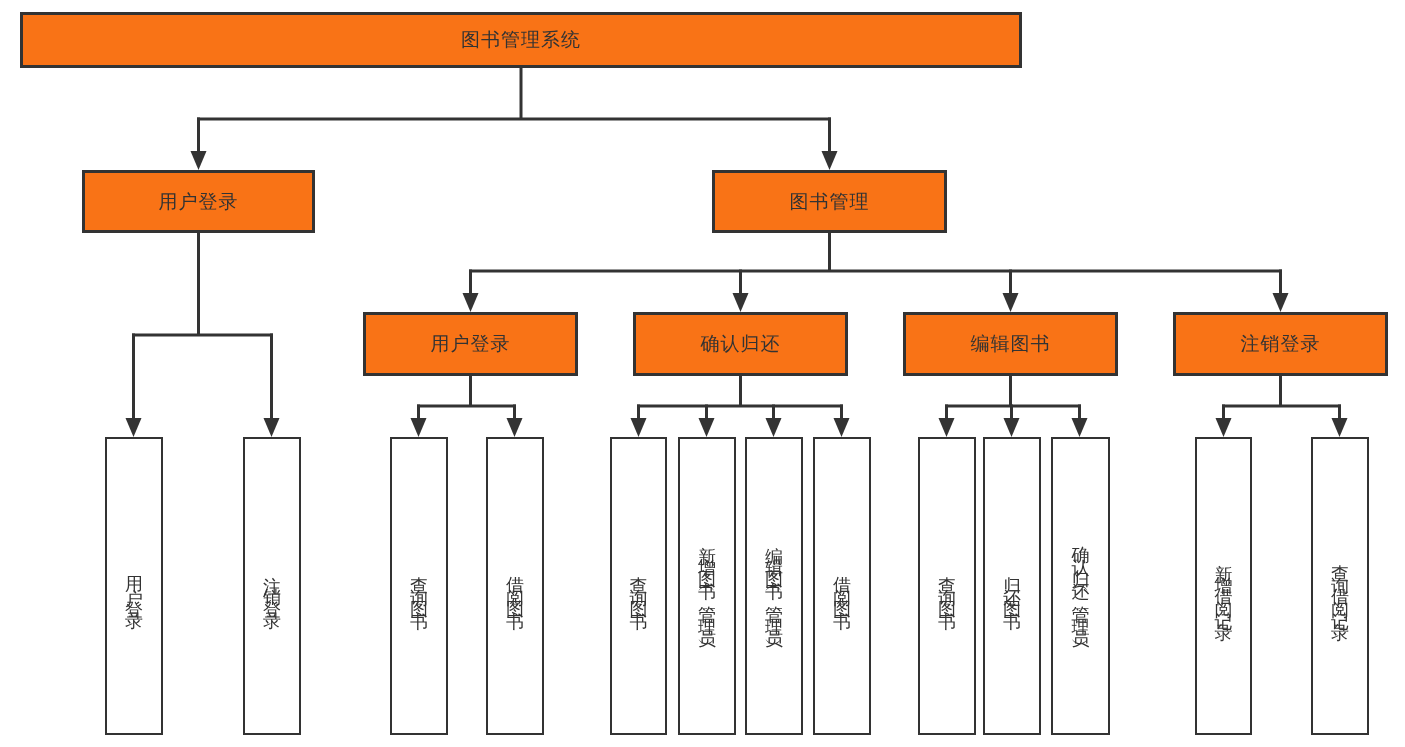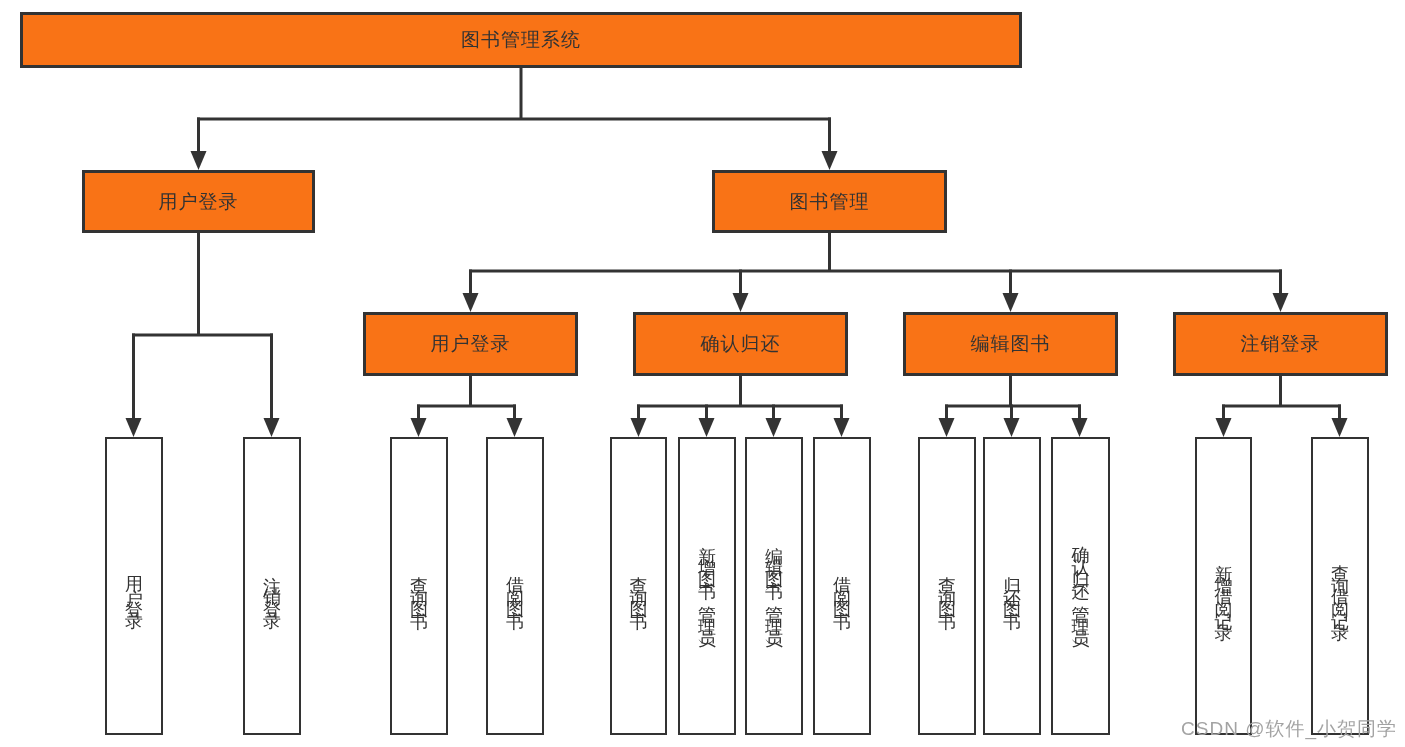--- a/index.html
+++ b/index.html
@@ -178,15 +178,14 @@
   <div class="leaf" style="left:745px;">编辑图书（管理员）</div>
   <div class="leaf" style="left:813px;">借阅图书</div>
 
   <div class="leaf" style="left:918px;">查询图书</div>
   <div class="leaf" style="left:983px;">归还图书</div>
   <div class="leaf" style="left:1051px; width:59px;">确认归还（管理员）</div>
 
   <div class="leaf" style="left:1195px; width:57px;">新增借阅记录</div>
   <div class="leaf" style="left:1311px;">查询借阅记录</div>
 
-  <div id="watermark">CSDN @软件_小贺同学</div>
 
 </div>
 
 </body></html>

